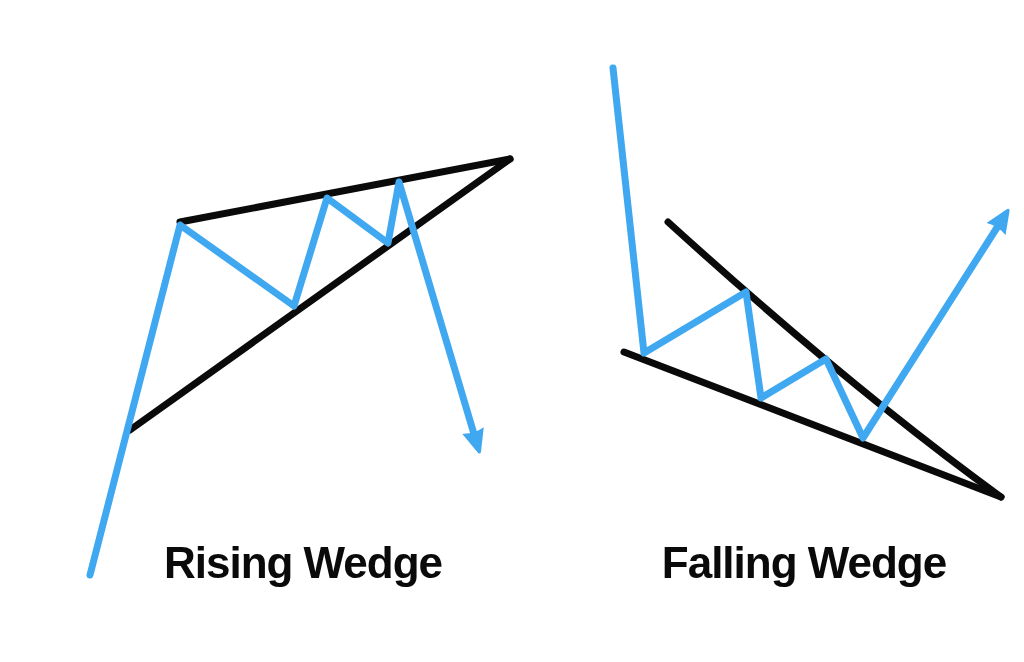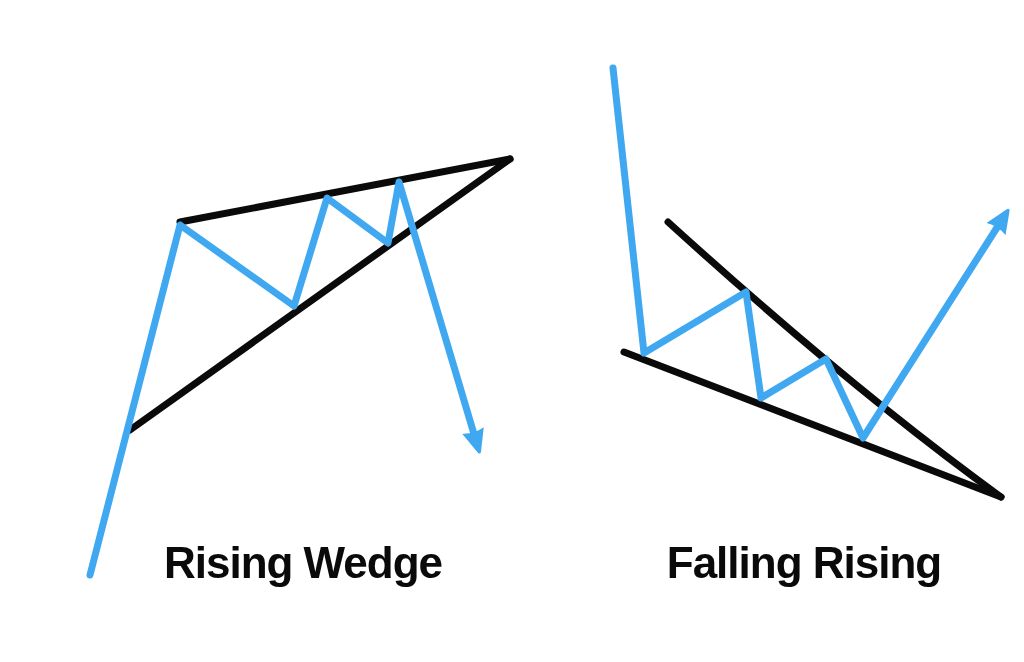--- a/index.html
+++ b/index.html
@@ -42,14 +42,14 @@
         </g>
         <g>
           <path d="M630,222 Q815,390 963,497" stroke="#0a0a0a" stroke-width="7"></path>
           <path d="M586,352 L963,497" stroke="#0a0a0a" stroke-width="7"></path>
           <path d="M575,68 L606,353 L708,292 L723,398 L788,359 L825,438 L960,226" stroke="#3FA8F0" stroke-width="7" marker-end="url(#arrowhead)"></path>
         </g>
       </g>
   </svg>
 
   <div class="pattern-label" style="left: 265px; top: 541px; color: rgb(10, 10, 10);">Rising Wedge</div>
-  <div class="pattern-label" style="left: 766px; top: 541px; color: rgb(10, 10, 10);">Falling Rising</div>
+  <div class="pattern-label" style="left: 766px; top: 541px; color: rgb(10, 10, 10);">Falling Wedge</div>
 </div>
 
 </body></html>

